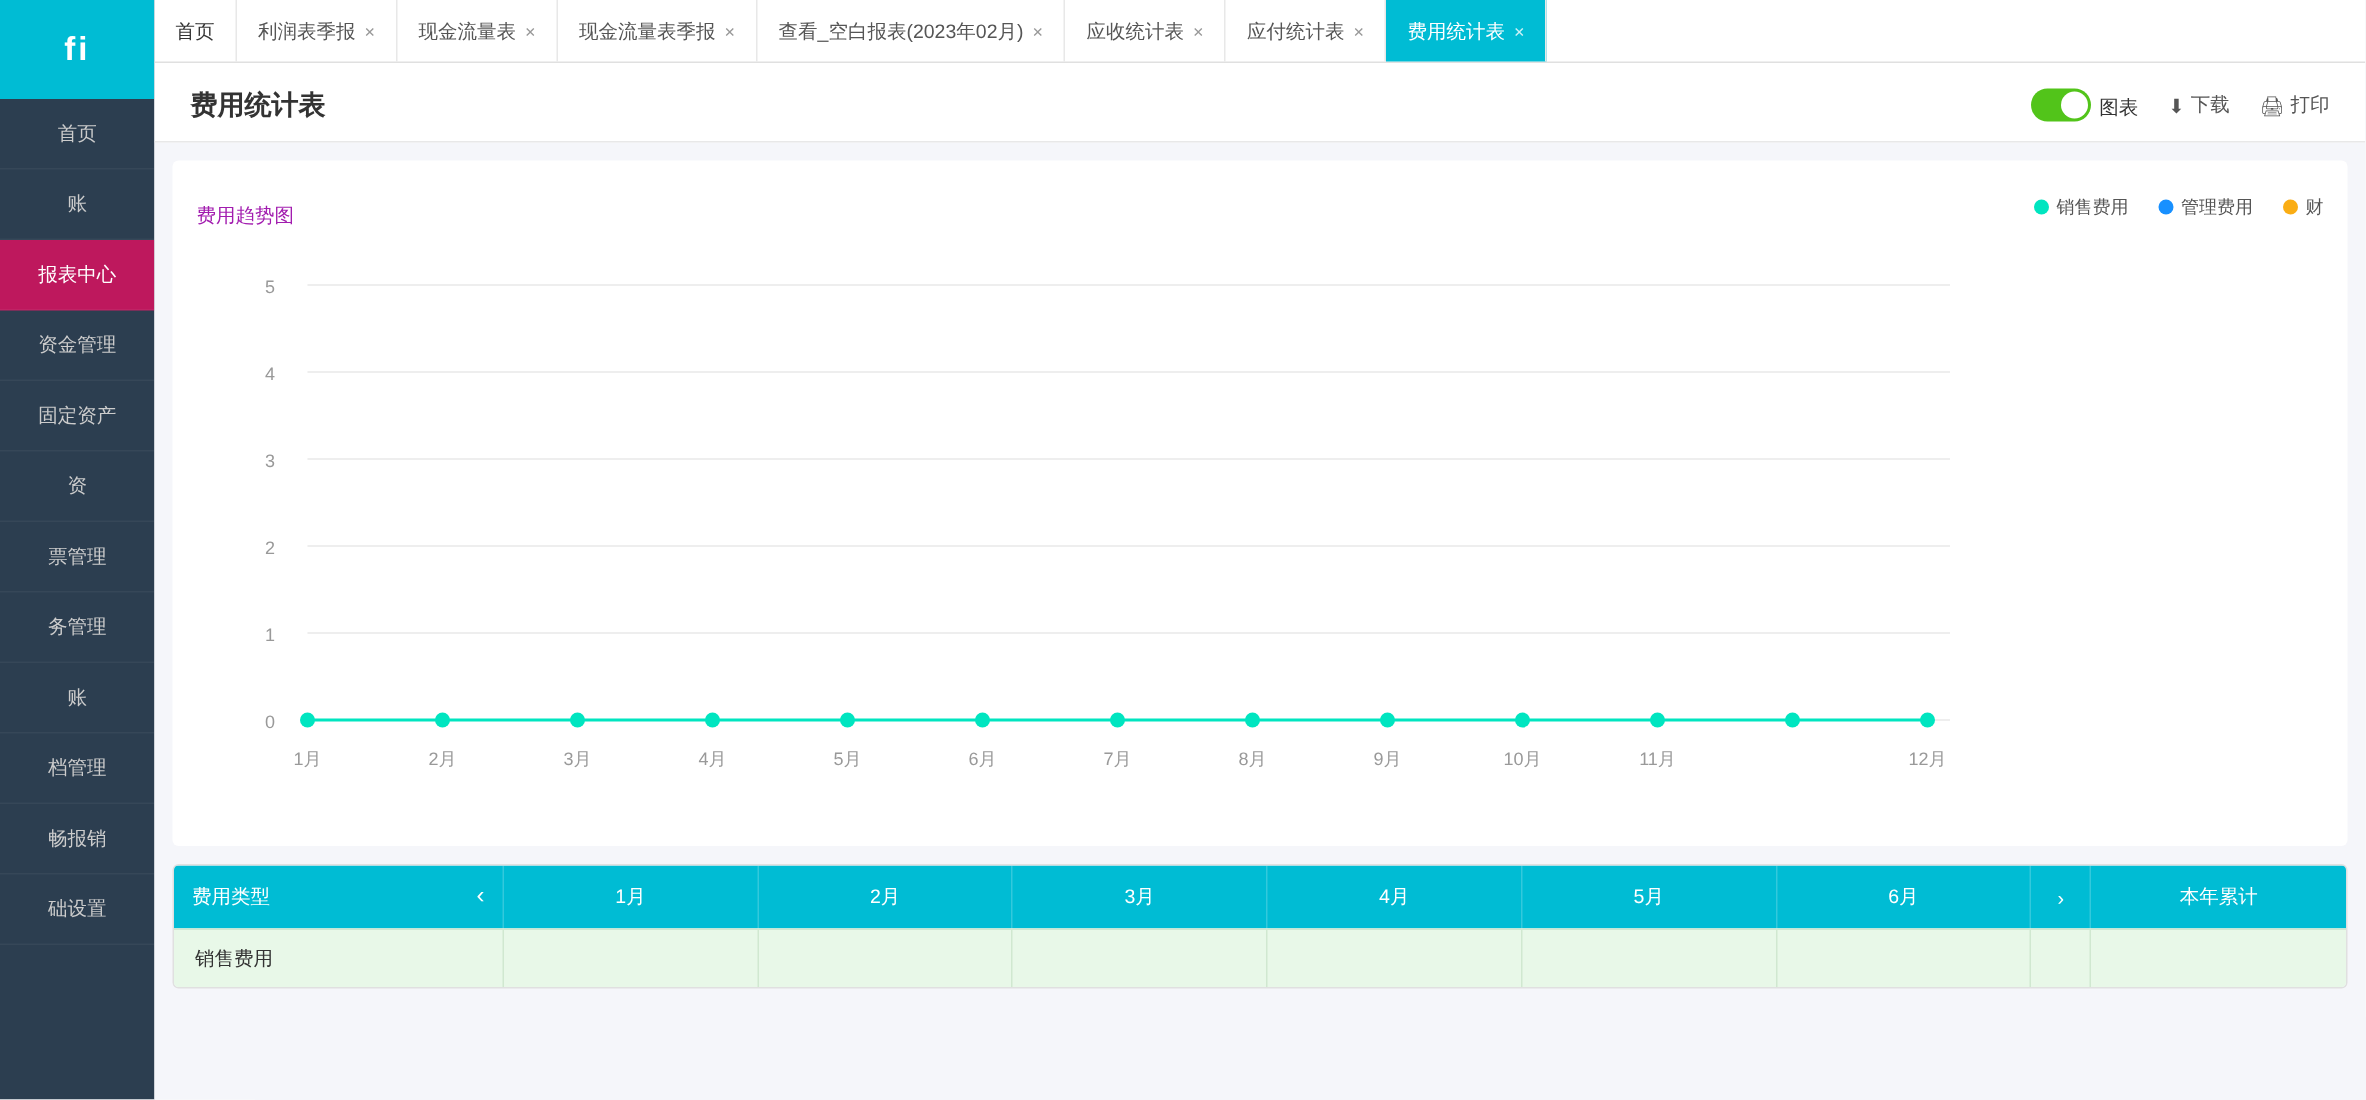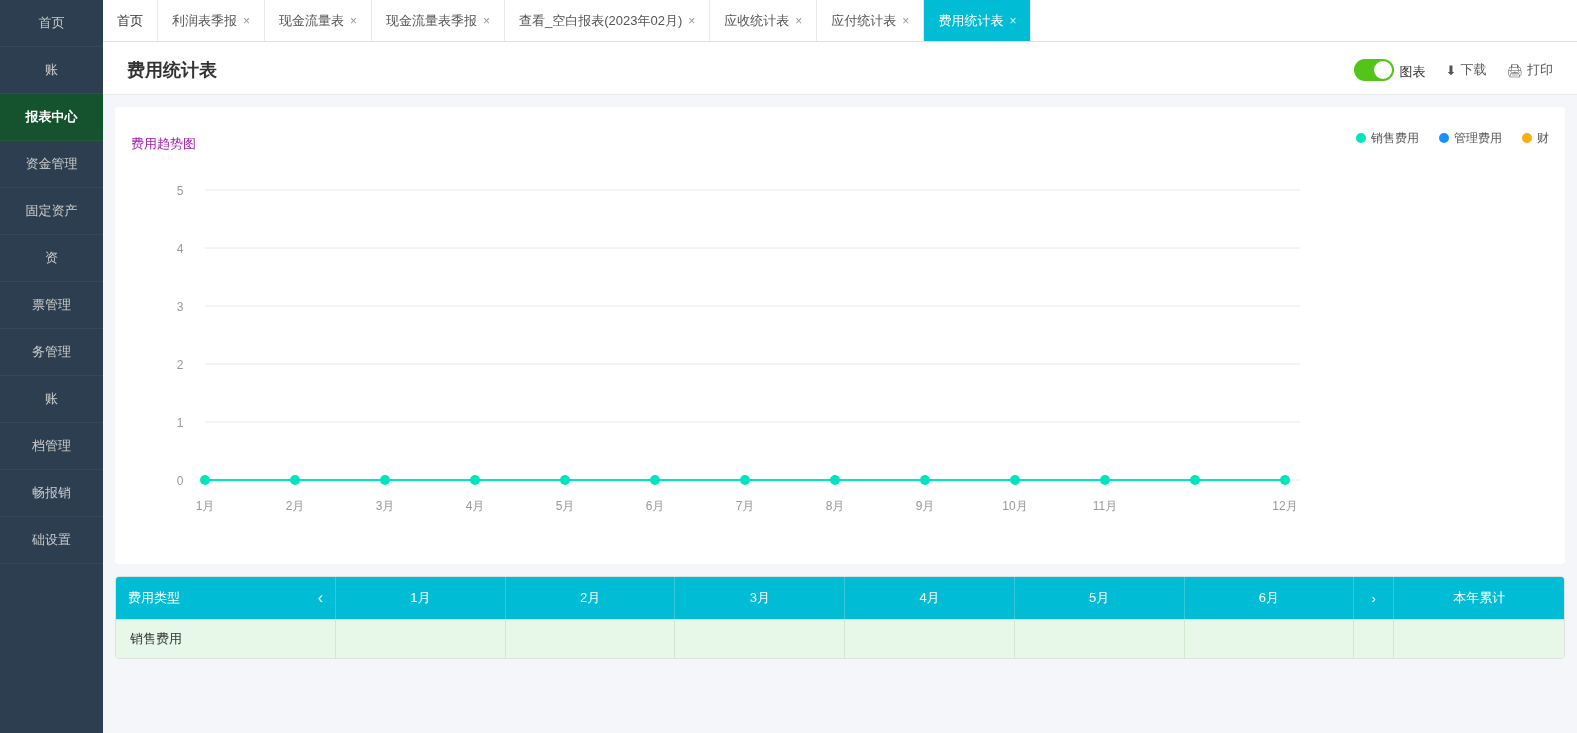--- a/index.html
+++ b/index.html
@@ -28,23 +28,23 @@
     }
     .sidebar-item {
       color: #ccc;
       padding: 14px 0;
       text-align: center;
       font-size: 13px;
       cursor: pointer;
       border-bottom: 1px solid rgba(255,255,255,0.05);
     }
     .sidebar-item.active {
-      background: #14532d;
+      background: #be185d;
       color: white;
-      font-weight: bold;
+      font-weight: normal;
     }
 
     
     .main {
       flex: 1;
       display: flex;
       flex-direction: column;
       overflow: hidden;
       background: #f5f6fa;
     }
@@ -237,20 +237,21 @@
     .td-cell.type-label {
       text-align: left;
       padding-left: 14px;
       color: #333;
     }
   </style>
 </head>
 <body>
 
 <div class="sidebar">
+  <div class="sidebar-logo">fi</div>
   <div class="sidebar-item">首页</div>
   <div class="sidebar-item">账</div>
   <div class="sidebar-item active">报表中心</div>
   <div class="sidebar-item">资金管理</div>
   <div class="sidebar-item">固定资产</div>
   <div class="sidebar-item">资</div>
   <div class="sidebar-item">票管理</div>
   <div class="sidebar-item">务管理</div>
   <div class="sidebar-item">账</div>
   <div class="sidebar-item">档管理</div>

